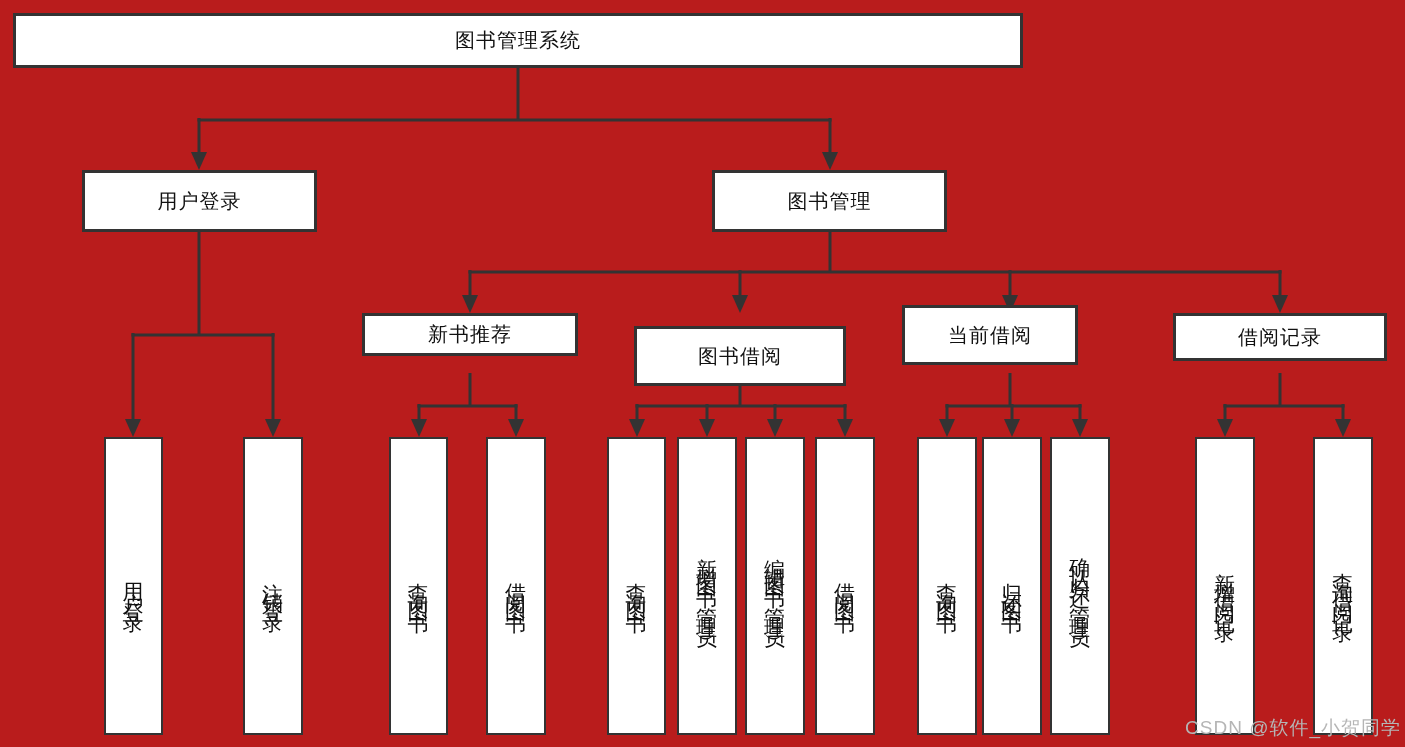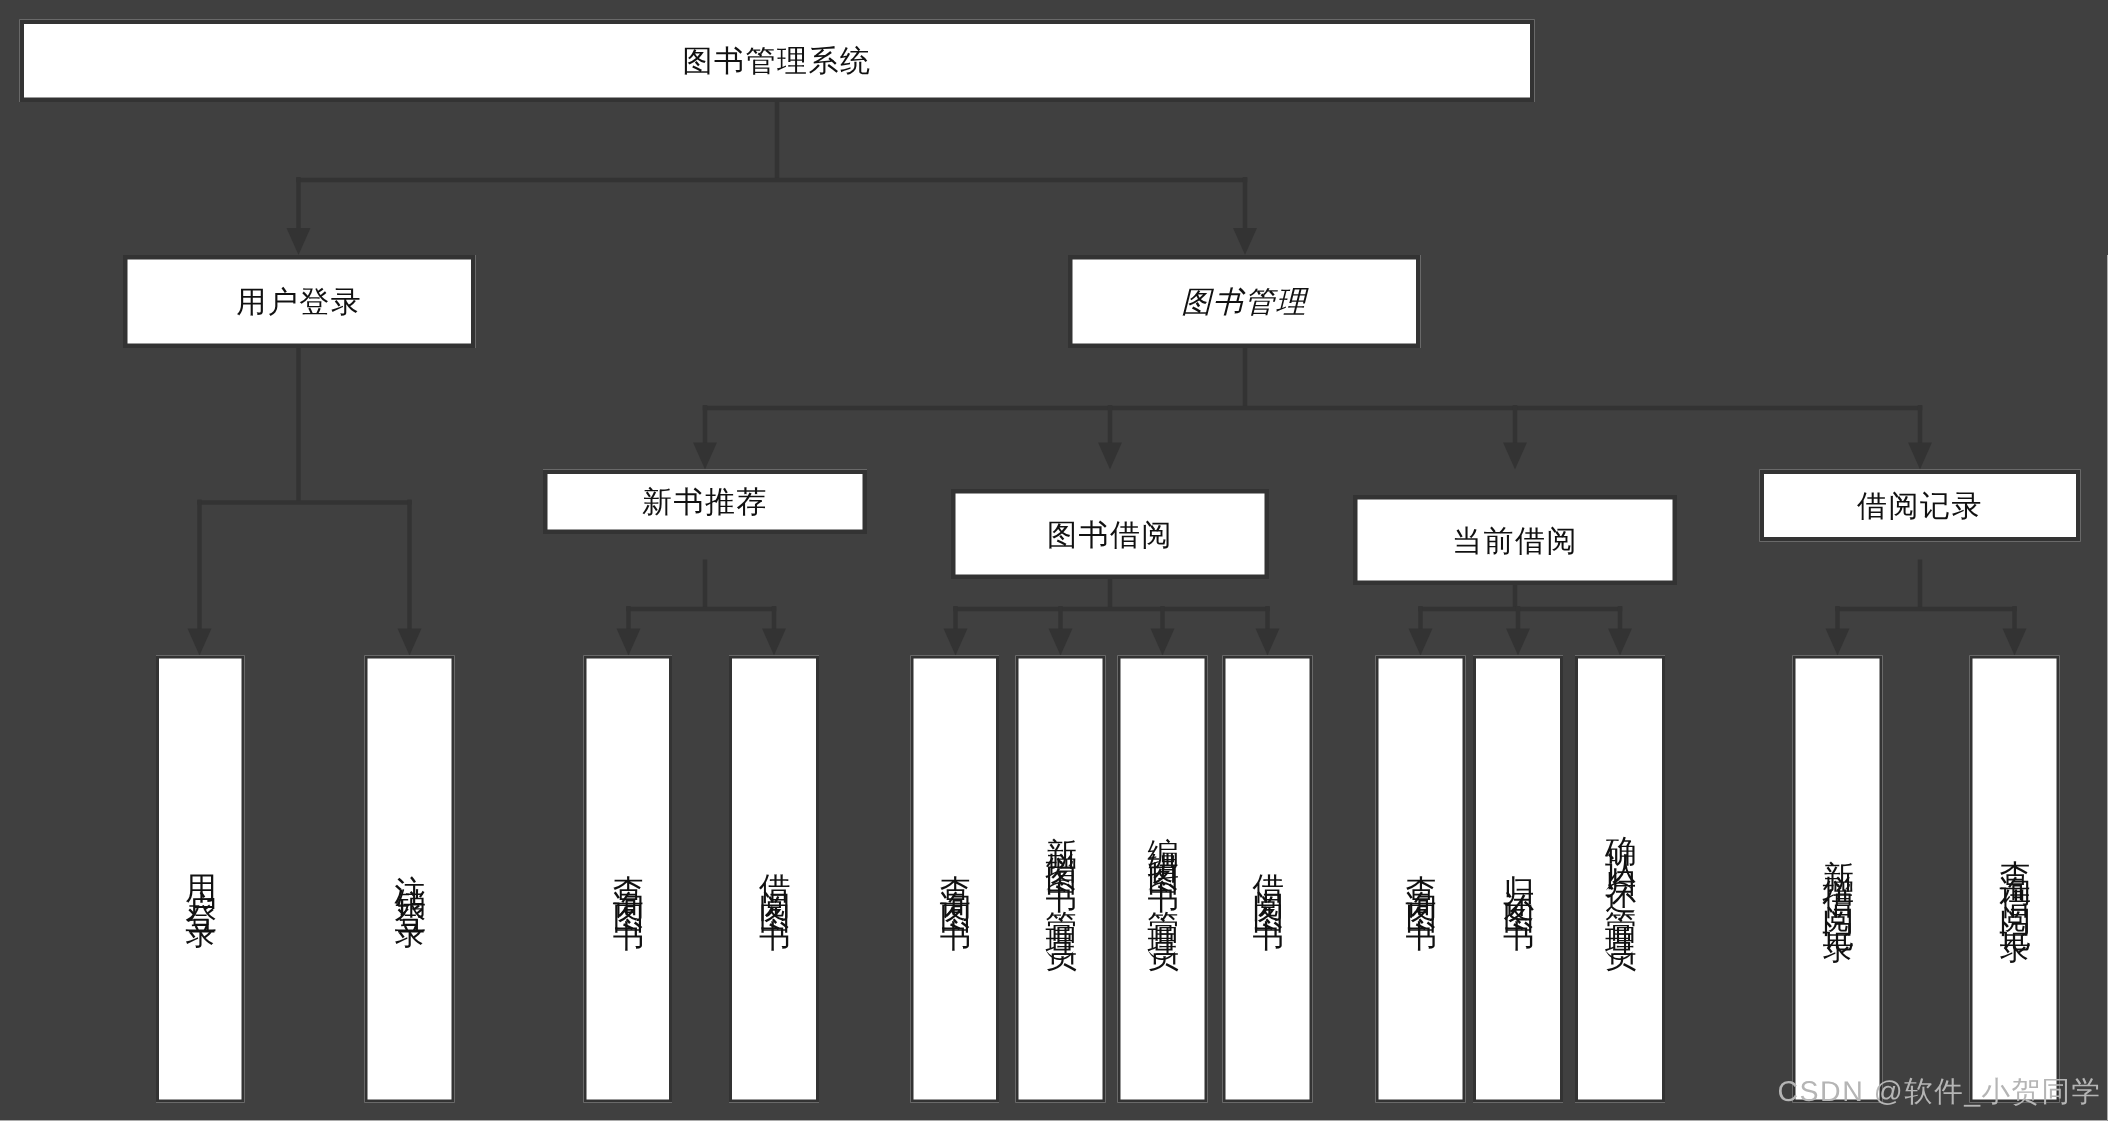--- a/index.html
+++ b/index.html
@@ -1,19 +1,19 @@
 <!DOCTYPE html>
 <html><head>
 <meta charset="utf-8">
 <style>
   html,body{margin:0;padding:0;background:#ffffff;}
   #stage{
     position:relative;
     width:1405px;height:747px;
-    background:#404040;
+    background:#b91c1c;
     font-family:"Liberation Sans","DejaVu Sans",sans-serif;
     overflow:hidden;
   }
   #connectors{position:absolute;left:0;top:0;width:1405px;height:747px;}
   .box{
     position:absolute;
     box-sizing:border-box;
     border:3px solid #333333;
     background:#ffffff;
     display:flex;
@@ -109,25 +109,25 @@
     <line x1="1223.5" y1="406" x2="1344.5" y2="406"></line>
     <line x1="1225" y1="404" x2="1225" y2="423"></line>
       <polygon points="1217,419 1233,419 1225,437"></polygon>
     <line x1="1343" y1="404" x2="1343" y2="423"></line>
       <polygon points="1335,419 1351,419 1343,437"></polygon>
   </svg>
 
   <div class="box" style="left:13px;top:13px;width:1010px;height:55px;">图书管理系统</div>
 
   <div class="box" style="left:82px;top:170px;width:235px;height:62px;">用户登录</div>
-  <div class="box" style="left:712px;top:170px;width:235px;height:62px;font-style:italic;">图书管理</div>
+  <div class="box" style="left:712px;top:170px;width:235px;height:62px;">图书管理</div>
 
   <div class="box" style="left:362px;top:313px;width:216px;height:43px;">新书推荐</div>
   <div class="box" style="left:634px;top:326px;width:212px;height:60px;">图书借阅</div>
-  <div class="box" style="left:902px;top:330px;width:216px;height:60px;font-family:Liberation Serif, serif;">当前借阅</div>
+  <div class="box" style="left:902px;top:305px;width:176px;height:60px;font-family:Liberation Serif, serif;">当前借阅</div>
   <div class="box" style="left:1173px;top:313px;width:214px;height:48px;">借阅记录</div>
 
   <div class="box leaf" style="left:104px;top:437px;width:59px;height:298px;">用户登录</div>
   <div class="box leaf" style="left:243px;top:437px;width:60px;height:298px;">注销登录</div>
 
   <div class="box leaf" style="left:389px;top:437px;width:59px;height:298px;">查询图书</div>
   <div class="box leaf" style="left:486px;top:437px;width:60px;height:298px;">借阅图书</div>
 
   <div class="box leaf" style="left:607px;top:437px;width:59px;height:298px;">查询图书</div>
   <div class="box leaf" style="left:677px;top:437px;width:60px;height:298px;">新增图书（管理员）</div>

